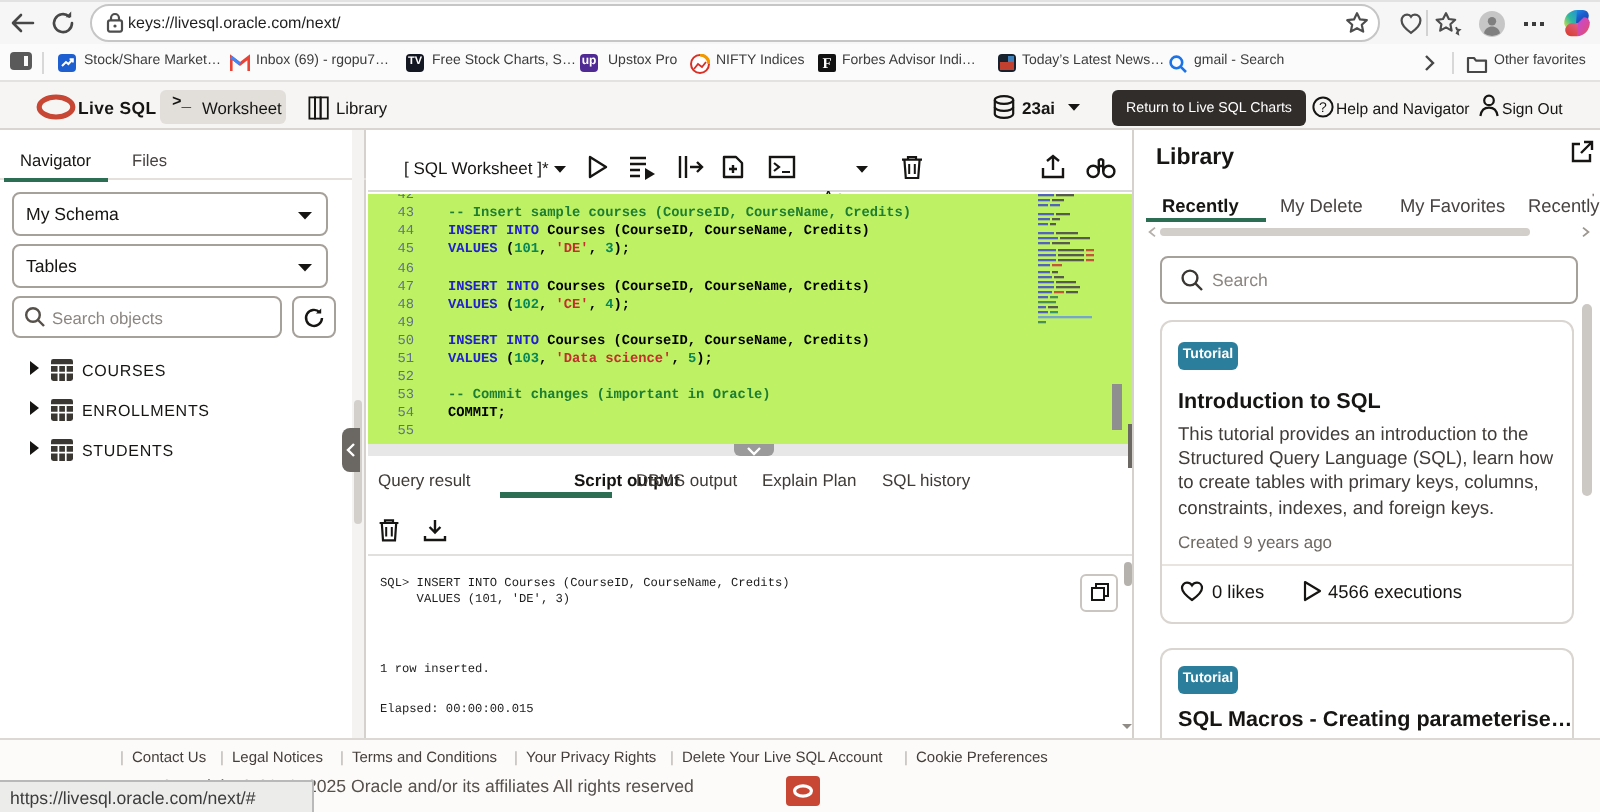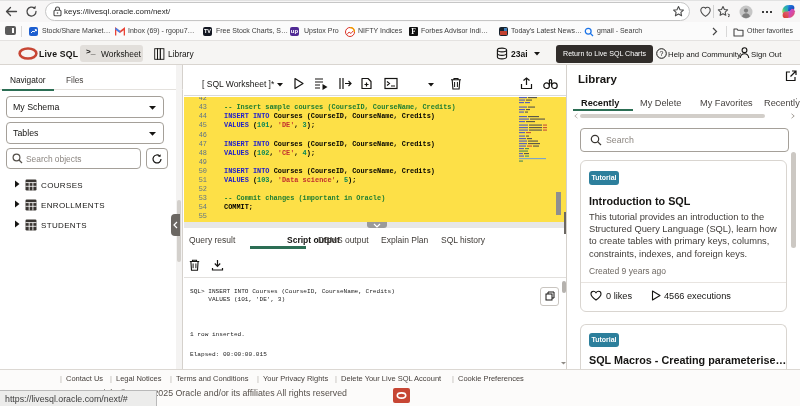--- a/index.html
+++ b/index.html
@@ -140,21 +140,21 @@
   </svg>
 <div class="a" style="left:511px;top:48.5px;font-size:8.5px;font-weight:bold;color:#161513;">23ai</div>
 <svg class="ic" style="left:533px;top:51px" width="8" height="6" viewBox="0 0 8 6">
     <path d="M1 1l3 3.4L7 1z" fill="#161513"></path>
   </svg>
 <div class="a" style="left:556px;top:44.5px;width:97px;height:18px;background:#312d2a;border-radius:3px;color:#fff;font-size:7.1px;text-align:center;line-height:18px;">Return to Live SQL Charts</div>
 <svg class="ic" style="left:656px;top:48px" width="11" height="11" viewBox="0 0 11 11">
     <circle cx="5.5" cy="5.5" r="4.8" fill="none" stroke="#161513" stroke-width="1"></circle>
     <text x="5.5" y="8" font-size="7" text-anchor="middle" fill="#161513" font-family="Liberation Sans">?</text>
   </svg>
-<div class="a" style="left:668px;top:49.5px;font-size:7.8px;color:#161513;">Help and Community</div>
+<div class="a" style="left:668px;top:49.5px;font-size:7.8px;color:#161513;">Help and Navigator</div>
 <svg class="ic" style="left:739px;top:47px" width="11" height="12" viewBox="0 0 11 12">
     <circle cx="5.5" cy="3.2" r="2.4" fill="none" stroke="#161513" stroke-width="1.1"></circle>
     <path d="M1.2 11c.4-2.8 2-4.2 4.3-4.2s3.9 1.4 4.3 4.2" fill="none" stroke="#161513" stroke-width="1.1"></path>
   </svg>
 <div class="a" style="left:751px;top:49.5px;font-size:7.8px;color:#161513;">Sign Out</div>
 
 <div class="a" style="left:0;top:65px;width:800px;height:304px;background:#fff;"></div>
 
 <div class="a" style="left:0;top:65px;width:183px;height:304px;background:#fff;border-right:1px solid #d5d1cc;box-sizing:border-box;"></div>
 <div class="a" style="left:0;top:89px;width:183px;height:1px;background:#e4e1dd;"></div>
@@ -250,21 +250,21 @@
 <svg class="ic" style="left:520px;top:77px" width="13" height="13" viewBox="0 0 13 13">
     <path d="M6.5 1v7M3.5 3.5L6.5 1l3 2.5" fill="none" stroke="#161513" stroke-width="1.2"></path>
     <path d="M1.5 7v4.5h10V7" fill="none" stroke="#161513" stroke-width="1.2"></path>
   </svg>
 <svg class="ic" style="left:543px;top:77px" width="15" height="13" viewBox="0 0 15 13">
     <circle cx="3.6" cy="8.7" r="2.8" fill="none" stroke="#161513" stroke-width="1.2"></circle>
     <circle cx="11.4" cy="8.7" r="2.8" fill="none" stroke="#161513" stroke-width="1.2"></circle>
     <path d="M6.4 8.7V3.2a1.3 1.3 0 0 1 2.2 0v5.5M6.4 6h2.2" fill="none" stroke="#161513" stroke-width="1.2"></path>
   </svg>
 
-<div class="a" style="left:184px;top:97px;width:382px;height:125px;background:#fde047;overflow:hidden;" id="editor">
+<div class="a" style="left:184px;top:97px;width:382px;height:125px;background:#bef264;overflow:hidden;" id="editor">
   <div class="a" style="left:0;top:0;width:382px;height:126px;font-family:'Liberation Mono',monospace;font-weight:bold;font-size:6.9px;line-height:9.05px;white-space:pre;" id="code"><div style="position:absolute;left:0;top:-2.7px;width:23px;text-align:right;color:#5f7387;font-weight:normal;">42</div><div style="position:absolute;left:40px;top:-2.7px;"></div><div style="position:absolute;left:0;top:6.3500000000000005px;width:23px;text-align:right;color:#5f7387;font-weight:normal;">43</div><div style="position:absolute;left:40px;top:6.3500000000000005px;"><span style="color:#1e7d32">-- Insert sample courses (CourseID, CourseName, Credits)</span></div><div style="position:absolute;left:0;top:15.400000000000002px;width:23px;text-align:right;color:#5f7387;font-weight:normal;">44</div><div style="position:absolute;left:40px;top:15.400000000000002px;"><span style="color:#2222cc">INSERT INTO</span> Courses (CourseID, CourseName, Credits)</div><div style="position:absolute;left:0;top:24.450000000000003px;width:23px;text-align:right;color:#5f7387;font-weight:normal;">45</div><div style="position:absolute;left:40px;top:24.450000000000003px;"><span style="color:#2222cc">VALUES</span> (<span style="color:#098658">101</span>, <span style="color:#c22f2f">'DE'</span>, <span style="color:#098658">3</span>);</div><div style="position:absolute;left:0;top:33.5px;width:23px;text-align:right;color:#5f7387;font-weight:normal;">46</div><div style="position:absolute;left:40px;top:33.5px;"></div><div style="position:absolute;left:0;top:42.55px;width:23px;text-align:right;color:#5f7387;font-weight:normal;">47</div><div style="position:absolute;left:40px;top:42.55px;"><span style="color:#2222cc">INSERT INTO</span> Courses (CourseID, CourseName, Credits)</div><div style="position:absolute;left:0;top:51.6px;width:23px;text-align:right;color:#5f7387;font-weight:normal;">48</div><div style="position:absolute;left:40px;top:51.6px;"><span style="color:#2222cc">VALUES</span> (<span style="color:#098658">102</span>, <span style="color:#c22f2f">'CE'</span>, <span style="color:#098658">4</span>);</div><div style="position:absolute;left:0;top:60.650000000000006px;width:23px;text-align:right;color:#5f7387;font-weight:normal;">49</div><div style="position:absolute;left:40px;top:60.650000000000006px;"></div><div style="position:absolute;left:0;top:69.7px;width:23px;text-align:right;color:#5f7387;font-weight:normal;">50</div><div style="position:absolute;left:40px;top:69.7px;"><span style="color:#2222cc">INSERT INTO</span> Courses (CourseID, CourseName, Credits)</div><div style="position:absolute;left:0;top:78.75px;width:23px;text-align:right;color:#5f7387;font-weight:normal;">51</div><div style="position:absolute;left:40px;top:78.75px;"><span style="color:#2222cc">VALUES</span> (<span style="color:#098658">103</span>, <span style="color:#c22f2f">'Data science'</span>, <span style="color:#098658">5</span>);</div><div style="position:absolute;left:0;top:87.8px;width:23px;text-align:right;color:#5f7387;font-weight:normal;">52</div><div style="position:absolute;left:40px;top:87.8px;"></div><div style="position:absolute;left:0;top:96.85000000000001px;width:23px;text-align:right;color:#5f7387;font-weight:normal;">53</div><div style="position:absolute;left:40px;top:96.85000000000001px;"><span style="color:#1e7d32">-- Commit changes (important in Oracle)</span></div><div style="position:absolute;left:0;top:105.9px;width:23px;text-align:right;color:#5f7387;font-weight:normal;">54</div><div style="position:absolute;left:40px;top:105.9px;">COMMIT;</div><div style="position:absolute;left:0;top:114.95px;width:23px;text-align:right;color:#5f7387;font-weight:normal;">55</div><div style="position:absolute;left:40px;top:114.95px;"></div></div>
 </div>
 
 <svg class="ic" style="left:519px;top:97px" width="28" height="66" viewBox="0 0 28 66" id="minimap">
     <rect x="0" y="0" width="8" height="1.15" fill="#4653c5" opacity="0.9"></rect>
     <rect x="9" y="0" width="9" height="1.15" fill="#4a4a4a" opacity="0.9"></rect>
     <rect x="0" y="2.5" width="6" height="1.15" fill="#4653c5" opacity="0.9"></rect>
     <rect x="7" y="2.5" width="6" height="1.15" fill="#4a4a4a" opacity="0.9"></rect>
     <rect x="0" y="5" width="5" height="1.15" fill="#4653c5" opacity="0.9"></rect>
     <rect x="6" y="5" width="5" height="1.15" fill="#4653c5" opacity="0.9"></rect>

